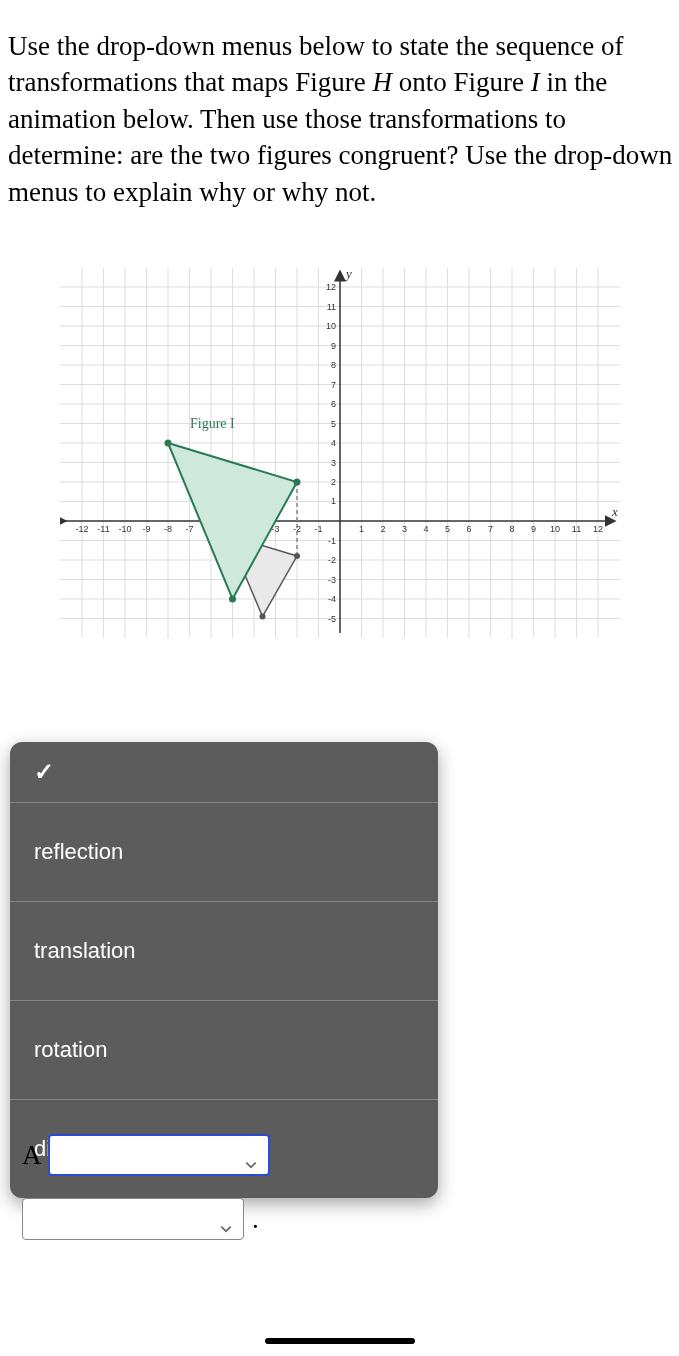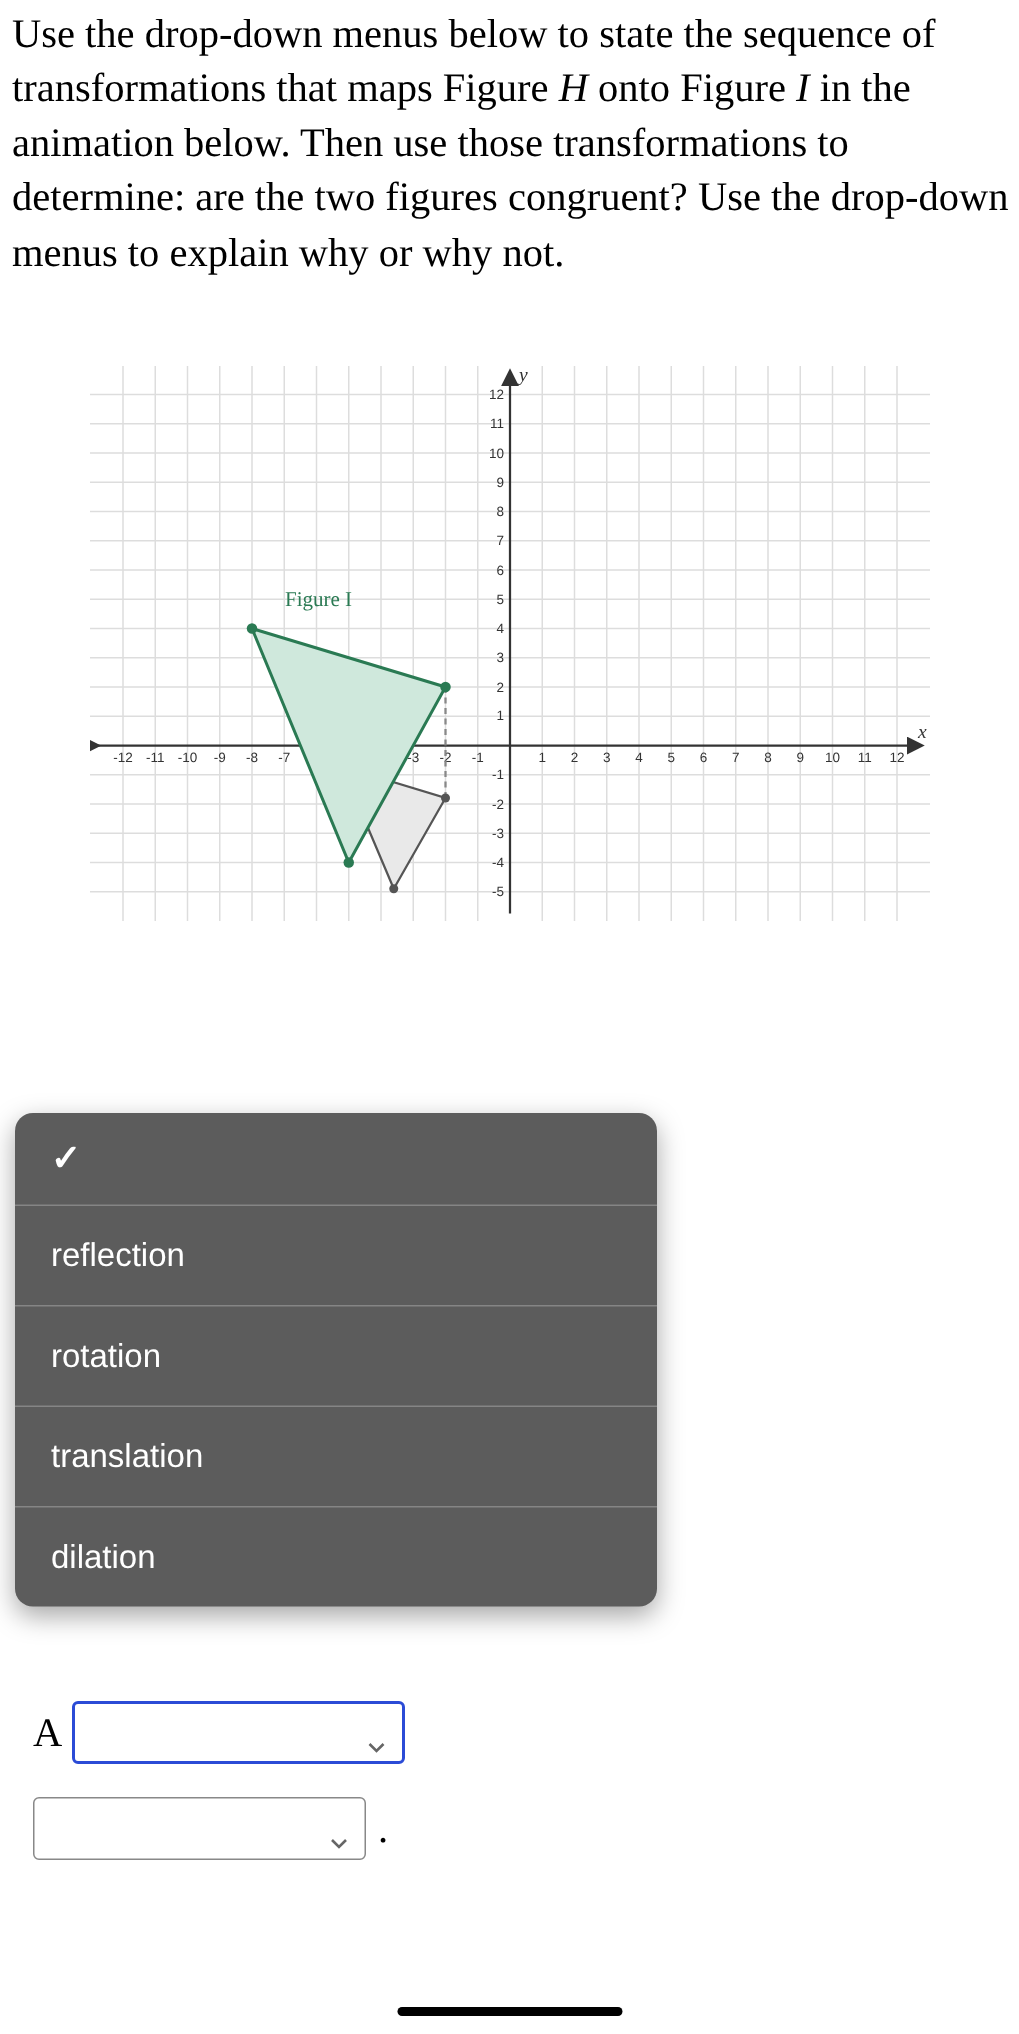--- a/index.html
+++ b/index.html
@@ -8,20 +8,21 @@
     width: 679px;
     height: 1356px;
     background: #fff;
     color: #000;
     position: relative;
   }
   .question {
     padding: 4px 4px 0 8px;
     font-size: 27px;
     line-height: 1.35;
+    margin-top: 24px;
   }
   .question .math-it { font-style: italic; font-family: 'Times New Roman', serif; font-weight: 500; }
   .chart-wrap {
     position: relative;
     width: 560px;
     height: 370px;
     margin: 58px auto 0 auto;
     overflow: hidden;
   }
   .chart-wrap svg { display: block; }
@@ -31,21 +32,21 @@
     top: 742px;
     width: 428px;
     background: #5c5c5c;
     border-radius: 12px;
     box-shadow: 0 6px 18px rgba(0,0,0,0.35);
     overflow: hidden;
     color: #fff;
     font-family: -apple-system, Helvetica, Arial, sans-serif;
   }
   .dd-item {
-    padding: 20px 24px;
+    padding: 36px 24px;
     font-size: 22px;
     border-top: 1px solid rgba(255,255,255,0.25);
     cursor: pointer;
   }
   .dd-item:first-child { border-top: none; padding: 16px 24px; }
   .dd-check { font-size: 24px; font-weight: bold; }
   .answer-row {
     position: absolute;
     left: 22px;
     top: 1134px;
@@ -226,22 +227,22 @@
 
     <text class="fig-label" x="130" y="160">Figure I</text>
   </svg>
 </div>
 
 <div class="dropdown-panel">
   <div class="dd-item">
     <span class="dd-check">✓</span>
   </div>
   <div class="dd-item">reflection</div>
+  <div class="dd-item">translation</div>
   <div class="dd-item">rotation</div>
-  <div class="dd-item">translation</div>
   <div class="dd-item">dilation</div>
 </div>
 
 <div class="answer-row">
   <span>A</span>
   <div class="select-box">
     <span class="chev">
       <svg viewBox="0 0 12 12">
           <path d="M2 4 L6 8 L10 4" stroke="#666" stroke-width="1.5" fill="none"></path>
         </svg>

